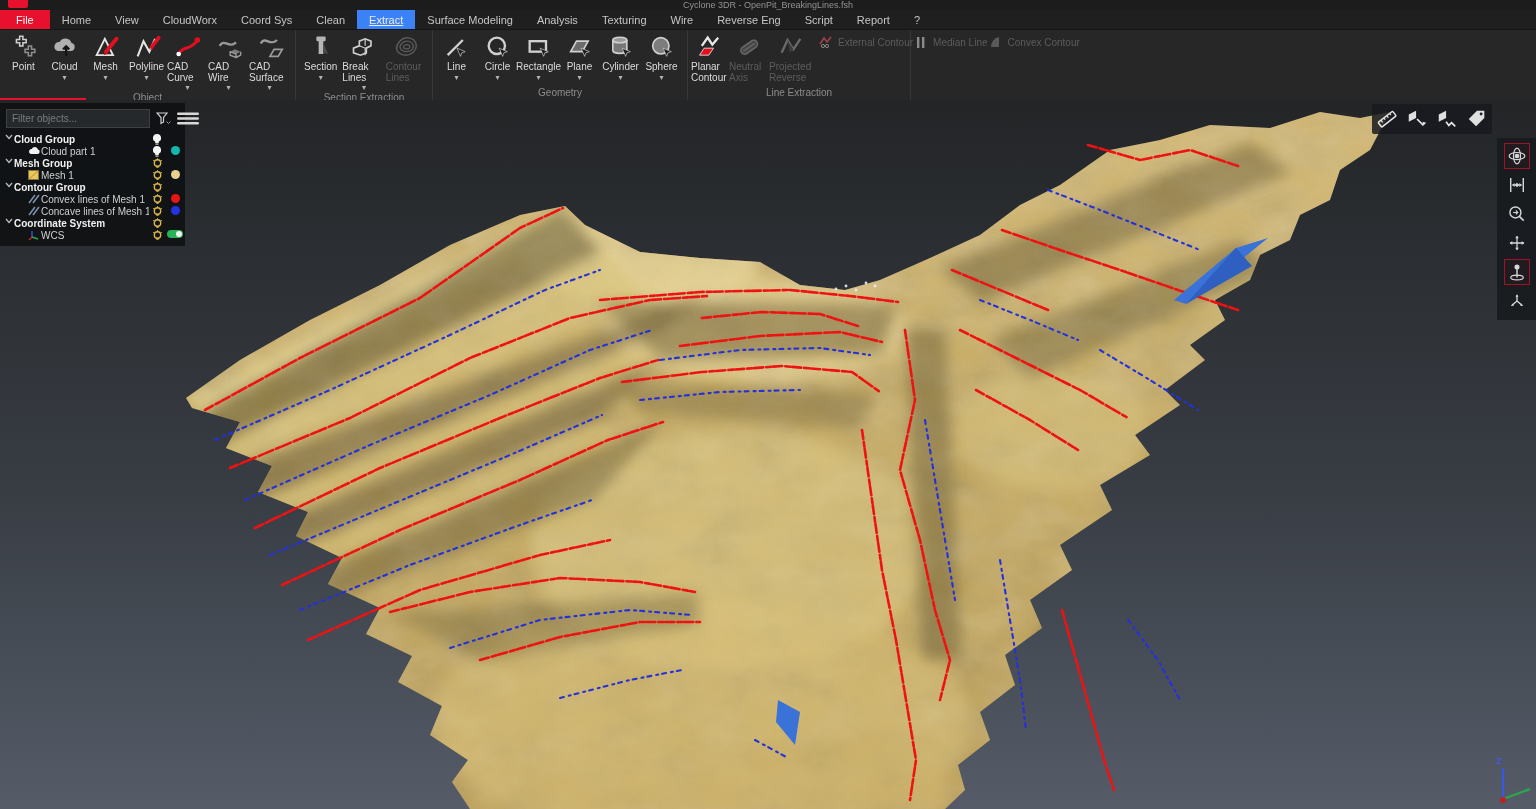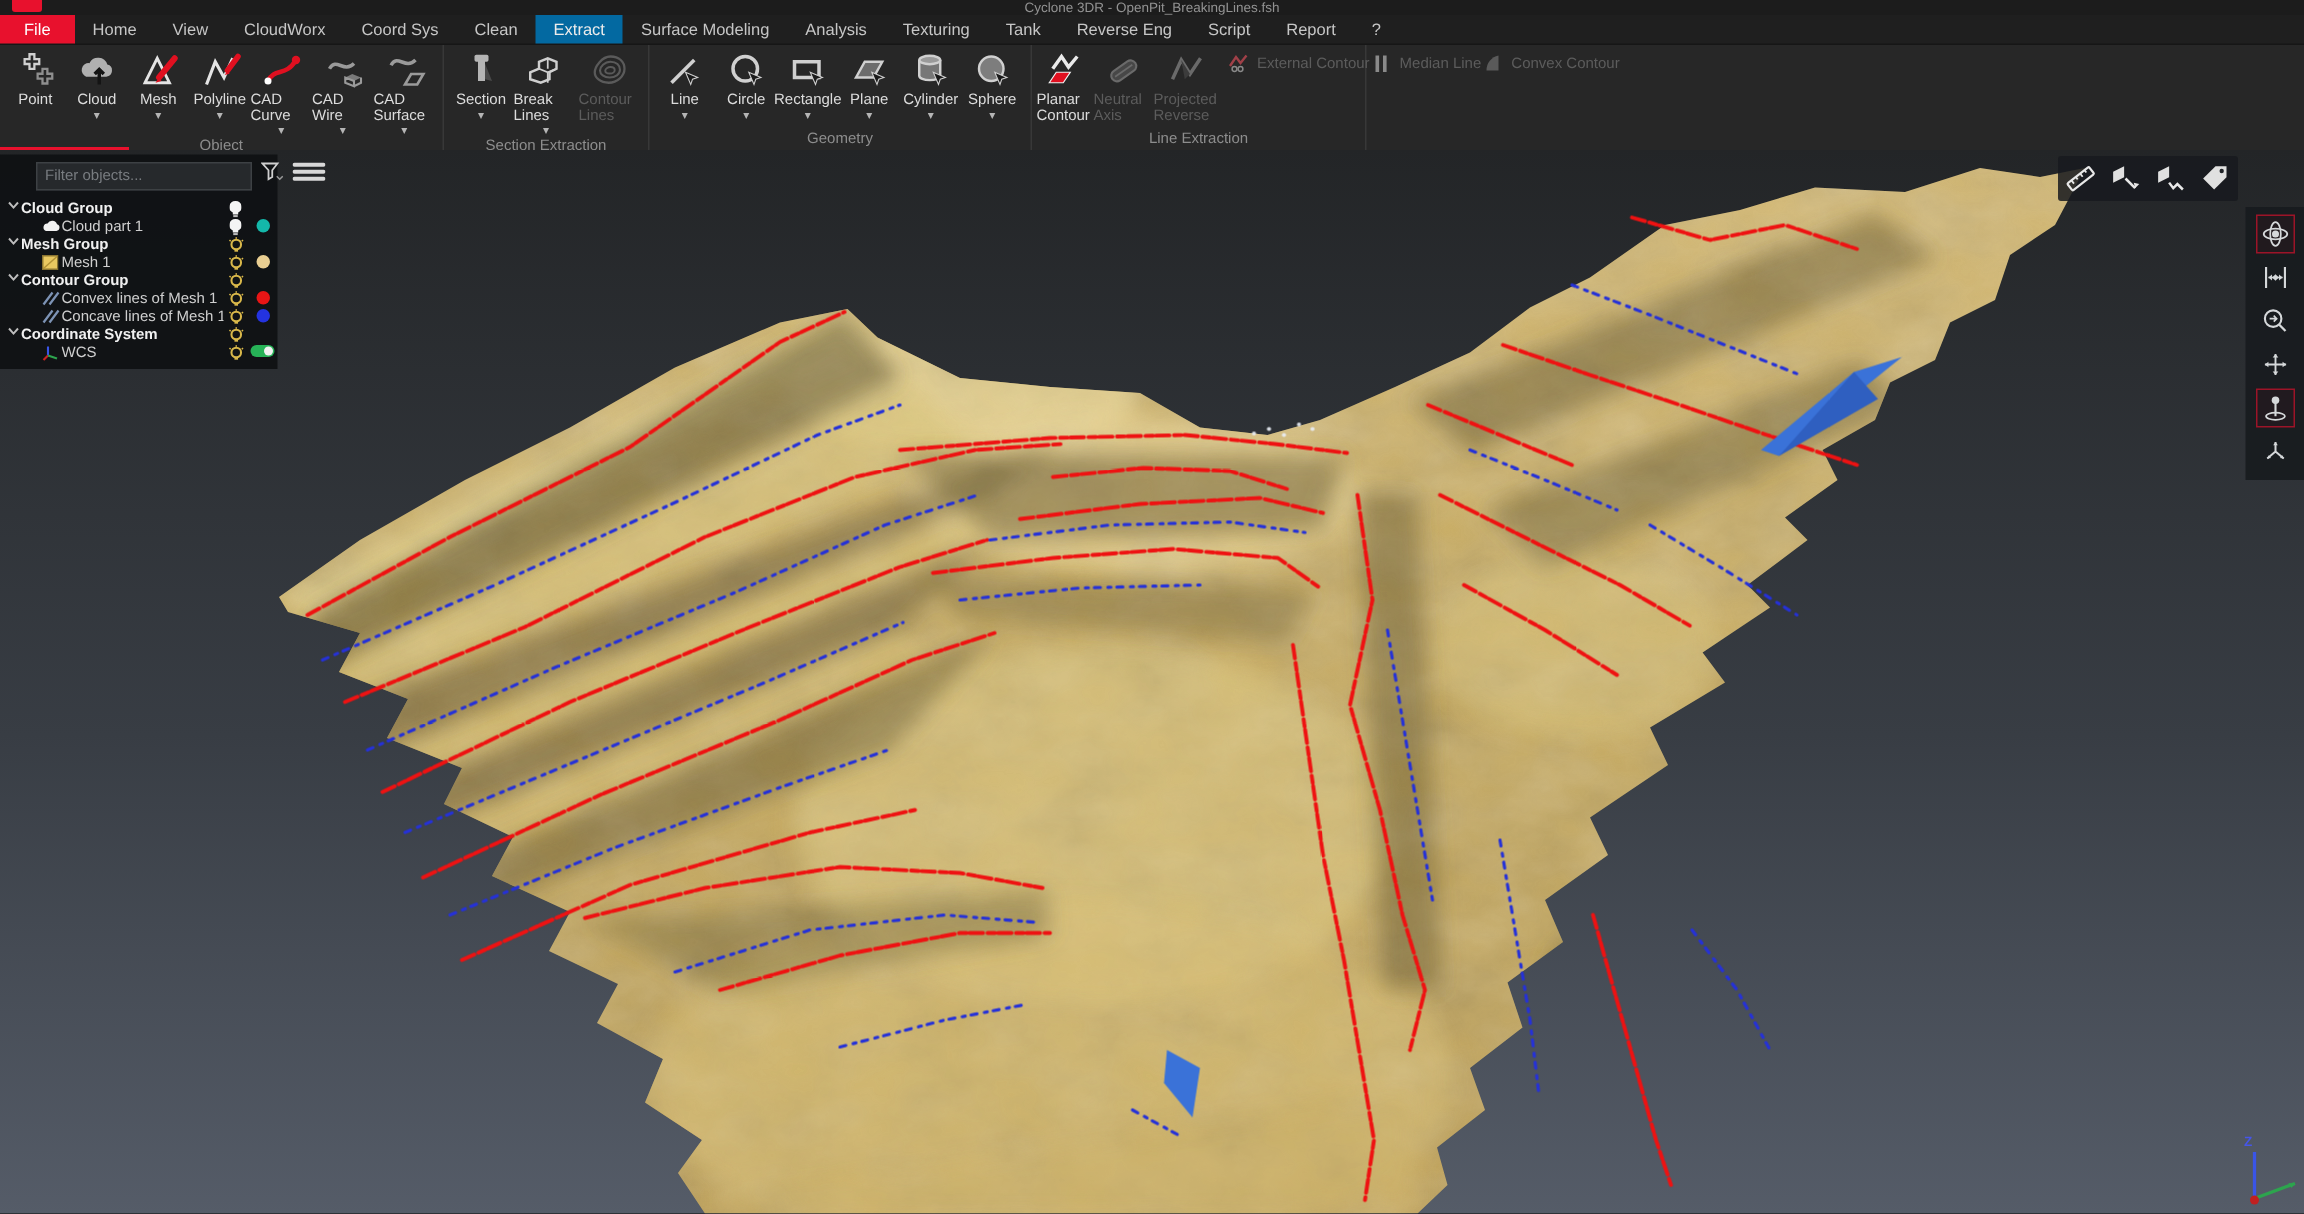--- a/index.html
+++ b/index.html
@@ -9,21 +9,21 @@
   
   .titlebar{position:absolute;top:0;left:0;width:100%;height:10px;background:#1c1c1c;
             text-align:center;font-size:9px;color:#929292;line-height:10px;overflow:hidden;}
   .appicon{position:absolute;top:0;left:8px;width:20px;height:8px;background:#e8112d;border-radius:0 0 2px 2px;}
 
   
   .menubar{position:absolute;top:10px;left:0;width:100%;height:19px;background:#1f1f1f;
            display:flex;align-items:stretch;border-bottom:1px solid #161616;}
   .mtab{padding:0 12px;font-size:11px;color:#c6c6c6;display:flex;align-items:center;cursor:pointer;white-space:nowrap;}
   .mtab.file{background:#e8112d;color:#ffffff;padding:0 16px;}
-  .mtab.active{background:#0369a1;color:#ececec;}
+  .mtab.active{background:#3b82f6;color:#ececec;text-decoration:underline;}
 
   
   .ribbon{position:absolute;top:30px;left:0;width:100%;height:70px;background:#272727;display:flex;
           border-bottom:1px solid #191919;}
   .rgroup{display:flex;flex-direction:column;border-right:1px solid #383838;flex:0 0 auto;}
   .ritems{flex:1;display:flex;align-items:flex-start;padding:1px 3px 0 3px;}
   .glabel{height:14px;text-align:center;font-size:10px;color:#8d8d8d;line-height:13px;}
   .ritem{width:41px;display:flex;flex-direction:column;align-items:center;text-align:left;
          font-size:10px;line-height:10.5px;color:#dcdcdc;cursor:pointer;}
   .ritem .ricon{height:31px;display:flex;align-items:center;justify-content:center;}
@@ -33,21 +33,21 @@
   .sidecol{display:flex;flex-direction:row;justify-content:flex-start;padding:3px 4px 0 2px;}
   .sitem{display:flex;align-items:center;gap:5px;height:18px;font-size:10px;color:#5c5c5c;white-space:nowrap;cursor:default;}
   .ribbon-accent{position:absolute;top:98px;left:0;width:86px;height:2px;background:#e8112d;}
 
   
   .viewport{position:absolute;top:100px;left:0;width:1536px;height:709px;}
 
   
   .lpanel{position:absolute;top:103px;left:0;width:185px;height:143px;background:rgba(15,17,19,0.93);
           z-index:5;padding-top:5px;box-sizing:border-box;}
-  .filterrow{display:flex;align-items:flex-start;gap:6px;padding:0 24px;height:20px;}
+  .filterrow{display:flex;align-items:center;gap:6px;padding:0 6px;height:20px;}
   .filterrow input{flex:1;height:17px;background:#26292c;border:1px solid #3d4144;color:#c8c8c8;
           font-size:10px;padding:0 5px;font-family:"Liberation Sans",sans-serif;outline:none;}
   .filterrow input::placeholder{color:#787c80;}
   .iconbtn{display:flex;align-items:center;justify-content:center;cursor:pointer;}
   .tree{margin-top:6px;font-size:10px;}
   .trow{display:flex;align-items:flex-start;height:12px;padding-left:4px;cursor:pointer;}
   .trow .chev{width:10px;display:flex;align-items:center;justify-content:center;}
   .trow .ticon{width:15px;display:flex;align-items:center;justify-content:center;}
   .trow .tlabel{flex:1;white-space:nowrap;overflow:hidden;color:#cfcfcf;}
   .trow.group .tlabel{font-weight:bold;color:#f0f0f0;}
@@ -86,21 +86,21 @@
   <div class="mtab file">File</div>
   <div class="mtab">Home</div>
   <div class="mtab">View</div>
   <div class="mtab">CloudWorx</div>
   <div class="mtab">Coord Sys</div>
   <div class="mtab">Clean</div>
   <div class="mtab active">Extract</div>
   <div class="mtab">Surface Modeling</div>
   <div class="mtab">Analysis</div>
   <div class="mtab">Texturing</div>
-  <div class="mtab">Tank</div>
+  <div class="mtab">Wire</div>
   <div class="mtab">Reverse Eng</div>
   <div class="mtab">Script</div>
   <div class="mtab">Report</div>
   <div class="mtab">?</div>
 </div>
 
 <div class="ribbon">
 
   <div class="rgroup" style="width:295px">
     <div class="ritems">

